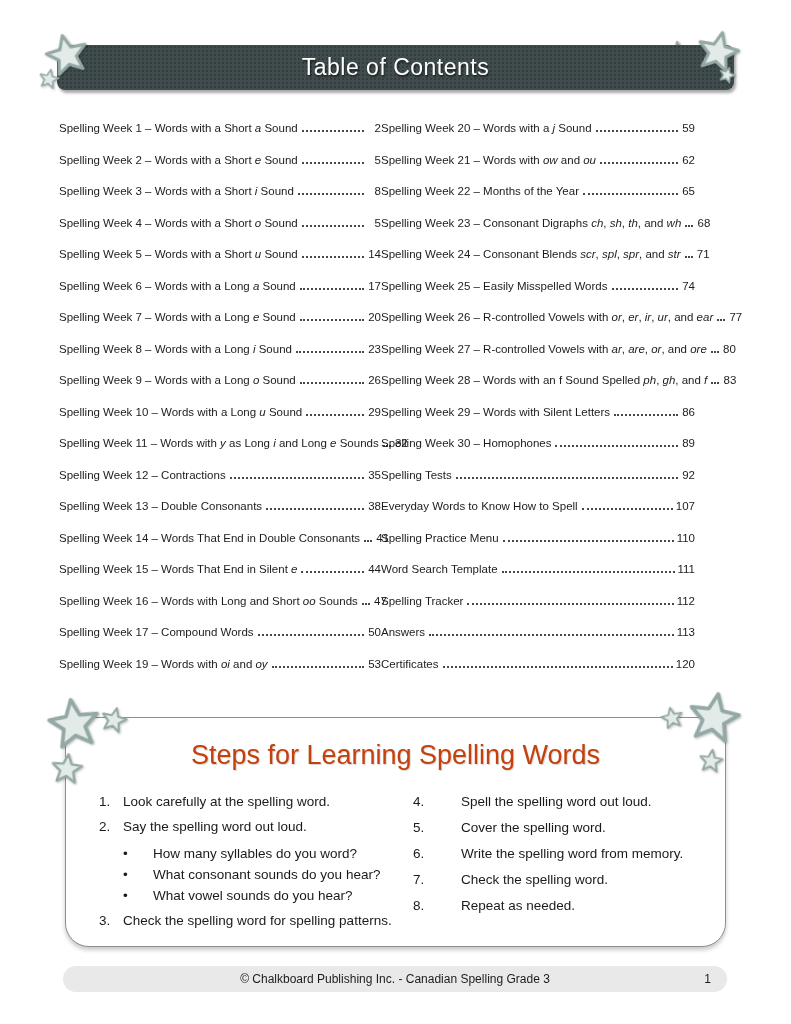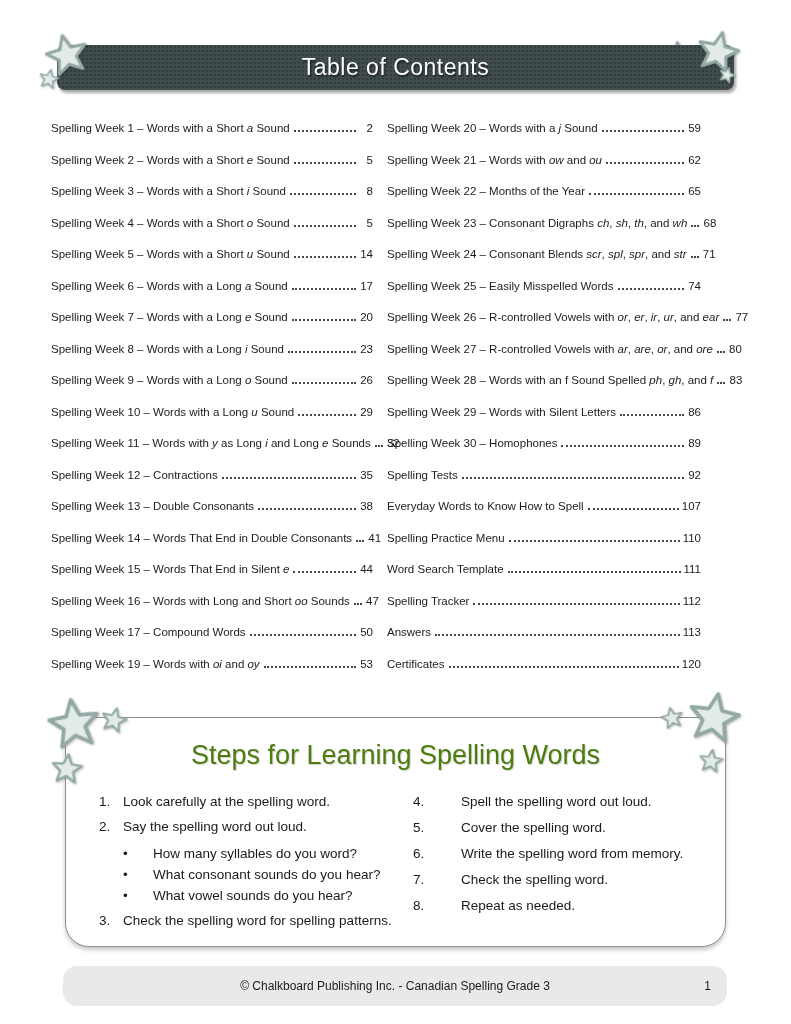--- a/index.html
+++ b/index.html
@@ -34,22 +34,22 @@
   .hs5 { left:718px; top:66px;  transform:rotate(18deg); }
   .ss1 { left:46px;  top:696px; transform:rotate(-8deg); }
   .ss2 { left:100px; top:706px; transform:rotate(14deg); }
   .ss3 { left:50px;  top:752px; transform:rotate(6deg); }
   .ss4 { left:686px; top:690px; transform:rotate(10deg); }
   .ss5 { left:660px; top:706px; transform:rotate(-12deg); }
   .ss6 { left:698px; top:748px; transform:rotate(8deg); }
 
   
   .toc {
-    position:absolute; left:51px; top:122px; width:650px;
-    display:flex; justify-content:space-between;
+    position:absolute; left:59px; top:122px; width:650px;
+    display:flex; 
   }
   .toc-col-left  { width:322px; }
   .toc-col-right { width:314px; }
   .toc-row {
     display:flex; align-items:baseline;
     font-size:11.5px; line-height:13px; margin-bottom:18.5px;
     color:#1c1c1c;
   }
   .toc-row .t { white-space:nowrap; }
   .toc-row .leader { flex:1; border-bottom:2px dotted #474747; margin:0 3px 1px 4px; min-width:8px; }
@@ -57,37 +57,37 @@
 
   
   .steps-box {
     position:absolute; left:65px; top:717px; width:659px; height:228px;
     border:1.5px solid #8f8f8f; border-radius:10px 10px 24px 24px;
     box-shadow:0 3px 4px rgba(0,0,0,0.22);
     background:#fff; z-index:1;
   }
   .steps-box h2 {
     margin:22px 0 22px 0; text-align:center;
-    font-size:27px; font-weight:500; color:#4d7c0f;
+    font-size:27px; font-weight:500; color:#c2410c;
     text-shadow:1px 1px 1px rgba(0,0,0,0.18);
   }
   .steps-cols { display:flex; padding:0 10px 0 33px; }
   .steps-col-left  { width:314px; }
   .steps-col-right { flex:1; }
   .step-row { display:flex; font-size:13.5px; line-height:17px; margin-bottom:8px; }
   .steps-col-right .step-row { margin-bottom:9px; }
   .step-row .num { flex:0 0 24px; }
   .steps-col-right .step-row .num { flex:0 0 48px; }
   .subs { margin-bottom:6px; }
   .sub { display:flex; font-size:13.5px; line-height:21px; }
   .sub .b { flex:0 0 54px; padding-left:24px; box-sizing:border-box; }
 
   
   .footer {
-    position:absolute; left:63px; top:966px; width:664px; height:40px;
+    position:absolute; left:63px; top:966px; width:664px; height:26px;
     background:#e9e9e9; border-radius:14px;
     display:flex; align-items:center; justify-content:center;
     font-size:12px; color:#1c1c1c;
   }
   .footer .pgnum { position:absolute; right:16px; }
 </style>
 </head>
 <body>
 
 <div class="page">

